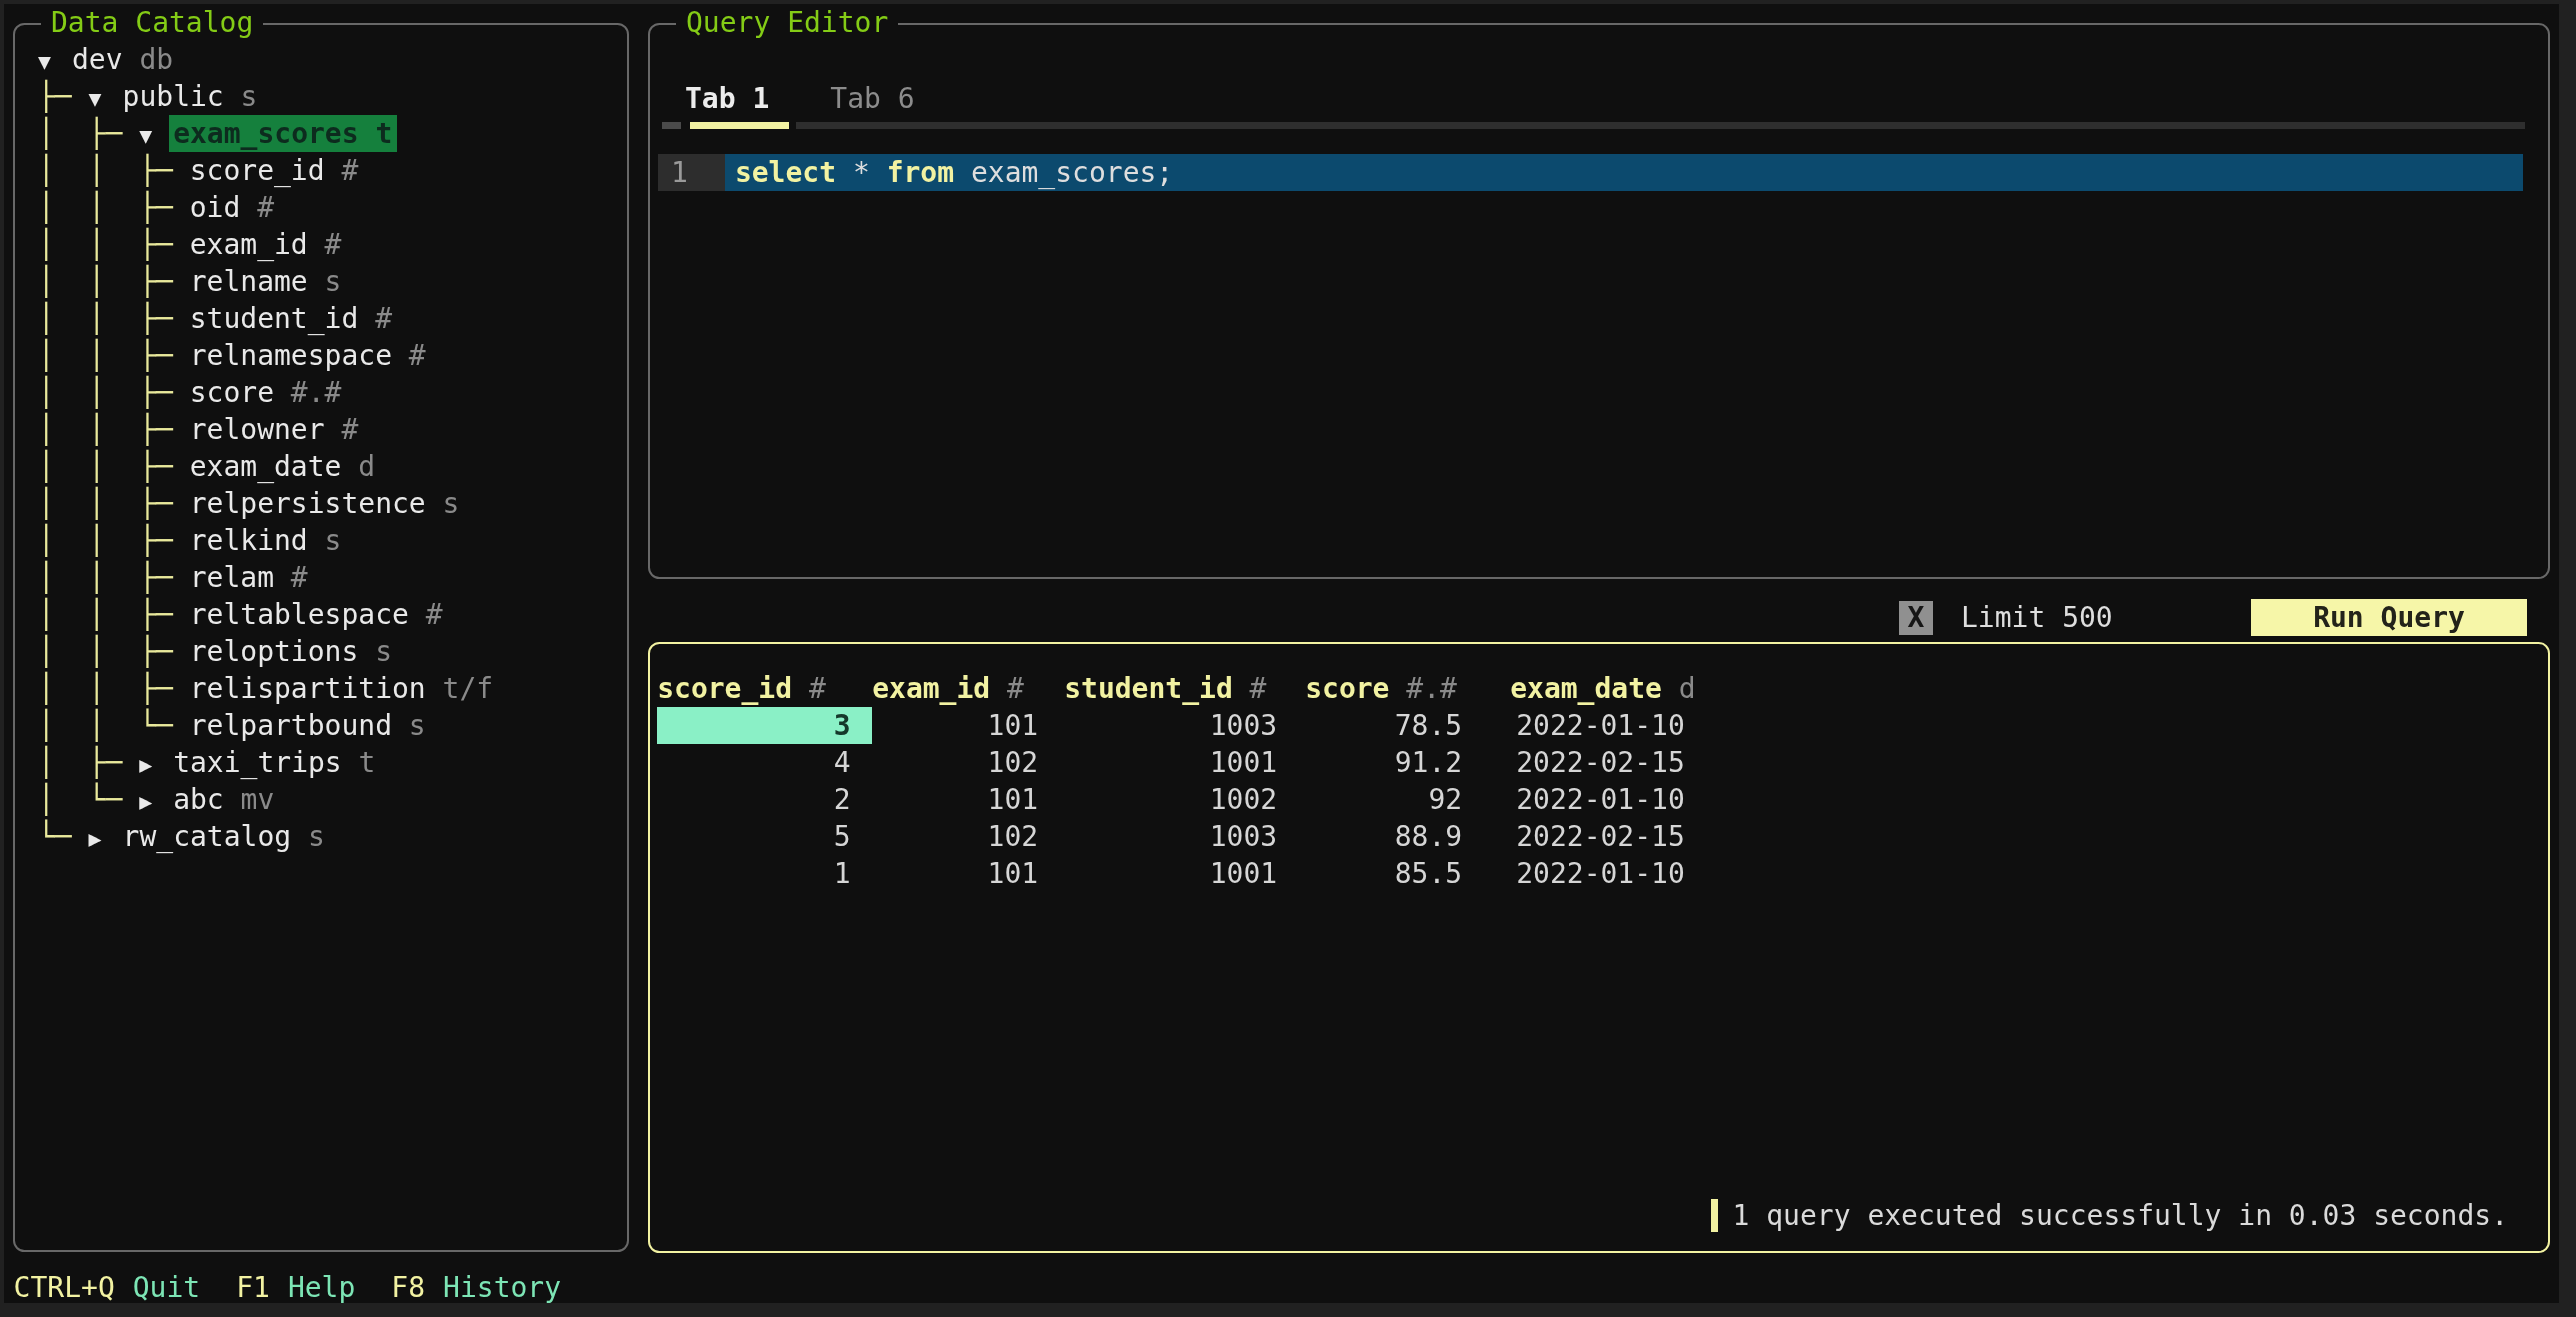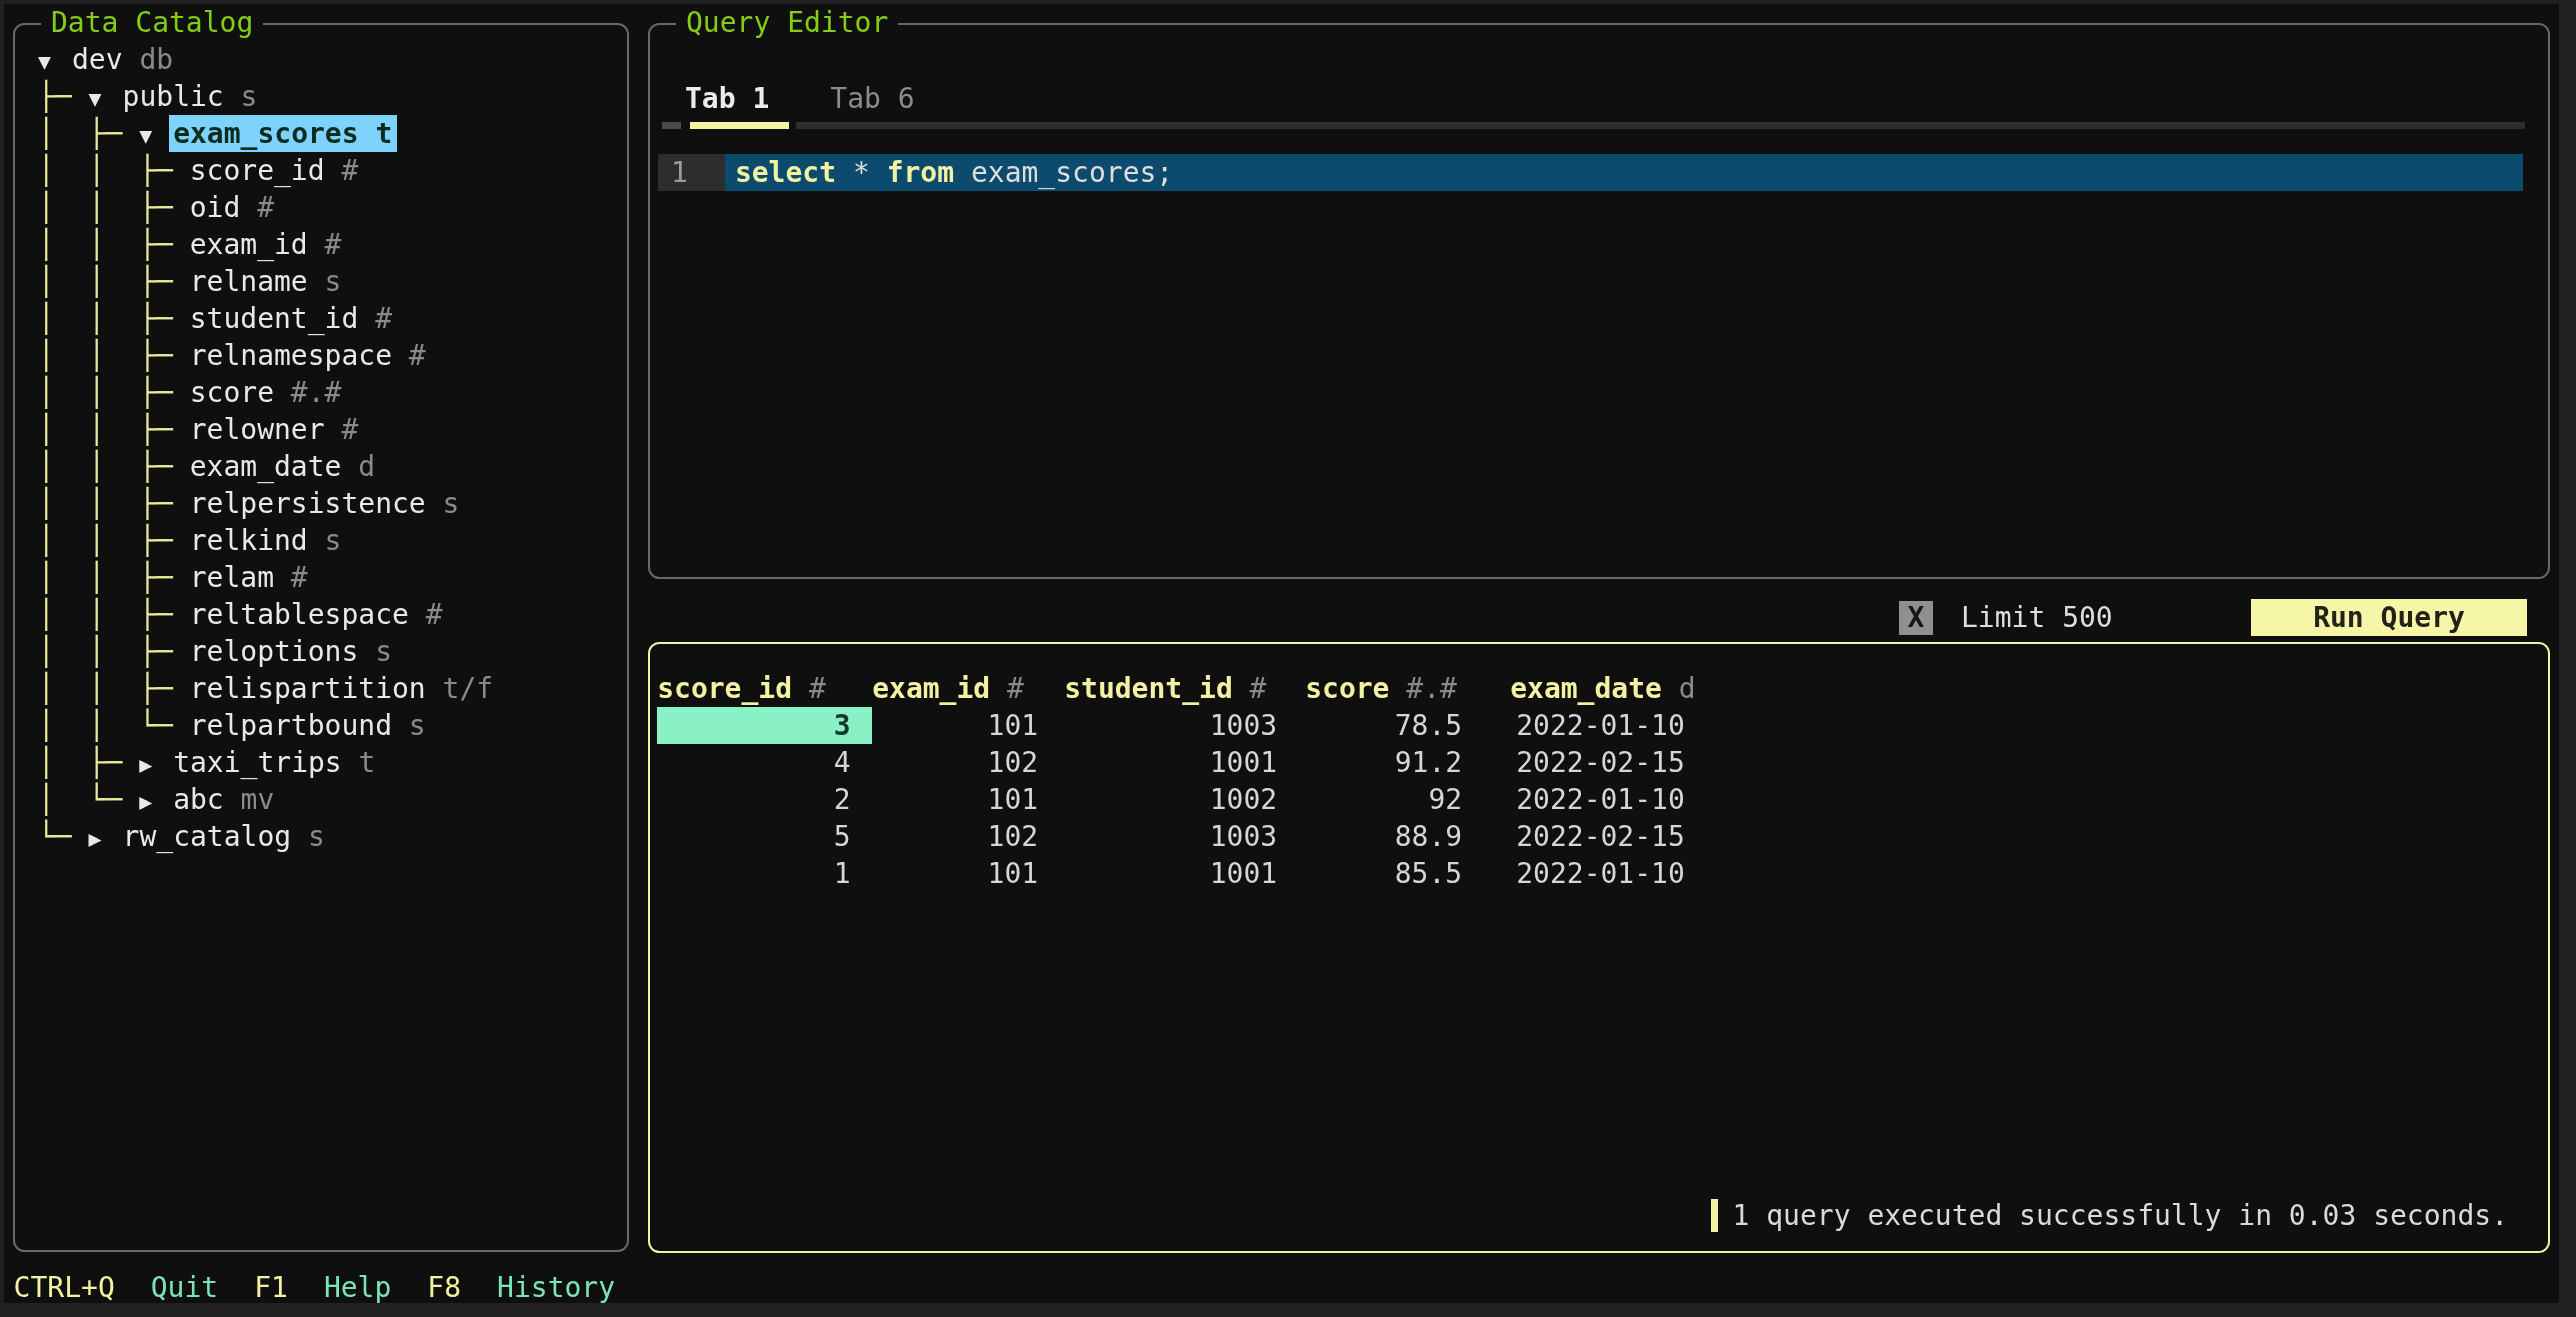--- a/index.html
+++ b/index.html
@@ -30,21 +30,21 @@
   #results-panel .legend { color:#f2f2a2; }
 
   
   .tree { padding:15.7px 0 0 23px; white-space:pre; }
   .trow { height:37px; }
   .pfx  { color:#e9e99c; }
   .arrow{ display:inline-block; width:34px; font-size:21.5px; color:#e9e9e9; }
   .lbl  { color:#e9e9e9; }
   .typ  { color:#8a8a8a; }
   .seg  { display:inline-block; height:37px; padding:0 4.3px; margin:0 -4.3px; }
-  .seg.selected { background:#7dd3fc; font-weight:700; }
+  .seg.selected { background:#15803d; font-weight:700; }
   .seg.selected .lbl, .seg.selected .typ { color:#0d2b1e; }
 
   
   .tabs { position:absolute; left:35px; top:55px; display:flex; gap:61px; }
   .tab { color:#8c8c8c; }
   .tab.active { color:#ececec; font-weight:700; }
   .indicator { position:absolute; left:12px; top:97px; width:1863px; height:7.2px; }
   .indicator div { position:absolute; top:0; height:7.2px; }
   #ind-stub  { left:0; width:19.3px; background:#4a4a4a; }
   #ind-thumb { left:28px; width:99px; background:#f2f2a2; }
@@ -81,21 +81,21 @@
   .c3 { width:205px; padding-right:48px; }
   .c4 { width:186px; padding-right:11.4px; }
   .cell.sel { background:#8af0c6; color:#14382a; font-weight:700; }
 
   .status { position:absolute; right:40px; bottom:17px; display:flex; align-items:center; }
   .sbar { width:7.2px; height:33px; background:#f2f2a2; margin-right:14.3px; }
   .status span { color:#dadada; white-space:pre; }
 
   
   #keybar { position:absolute; left:13.6px; top:1269px; display:flex; gap:36px; height:37px; }
-  .pair { display:flex; gap:36px; }
+  .pair { display:flex; gap:18px; }
   .kkey    { color:#f2f2a2; }
   .kaction { color:#7de5b5; }
 </style>
 </head>
 <body>
 
 <div id="canvas">
 
   <div class="strip" id="strip-top"></div>
   <div class="strip" id="strip-left"></div>

